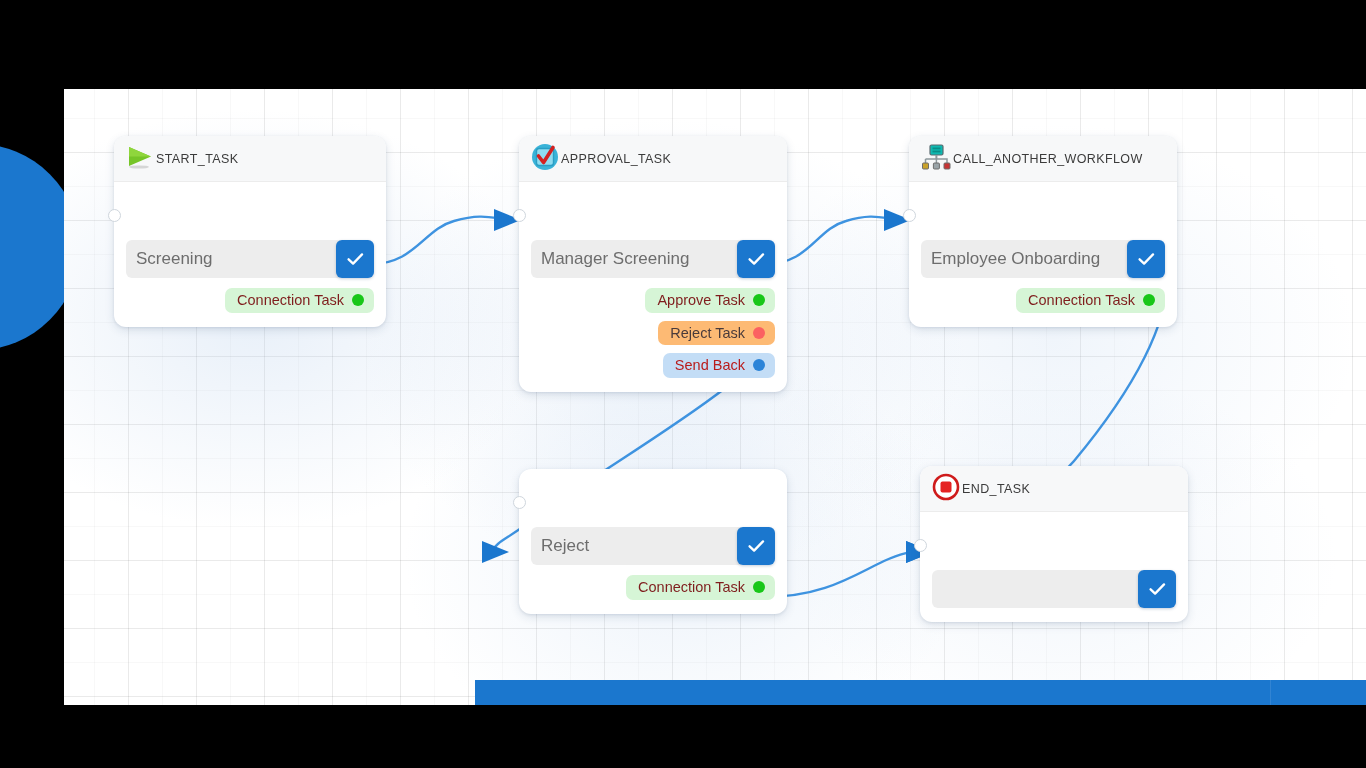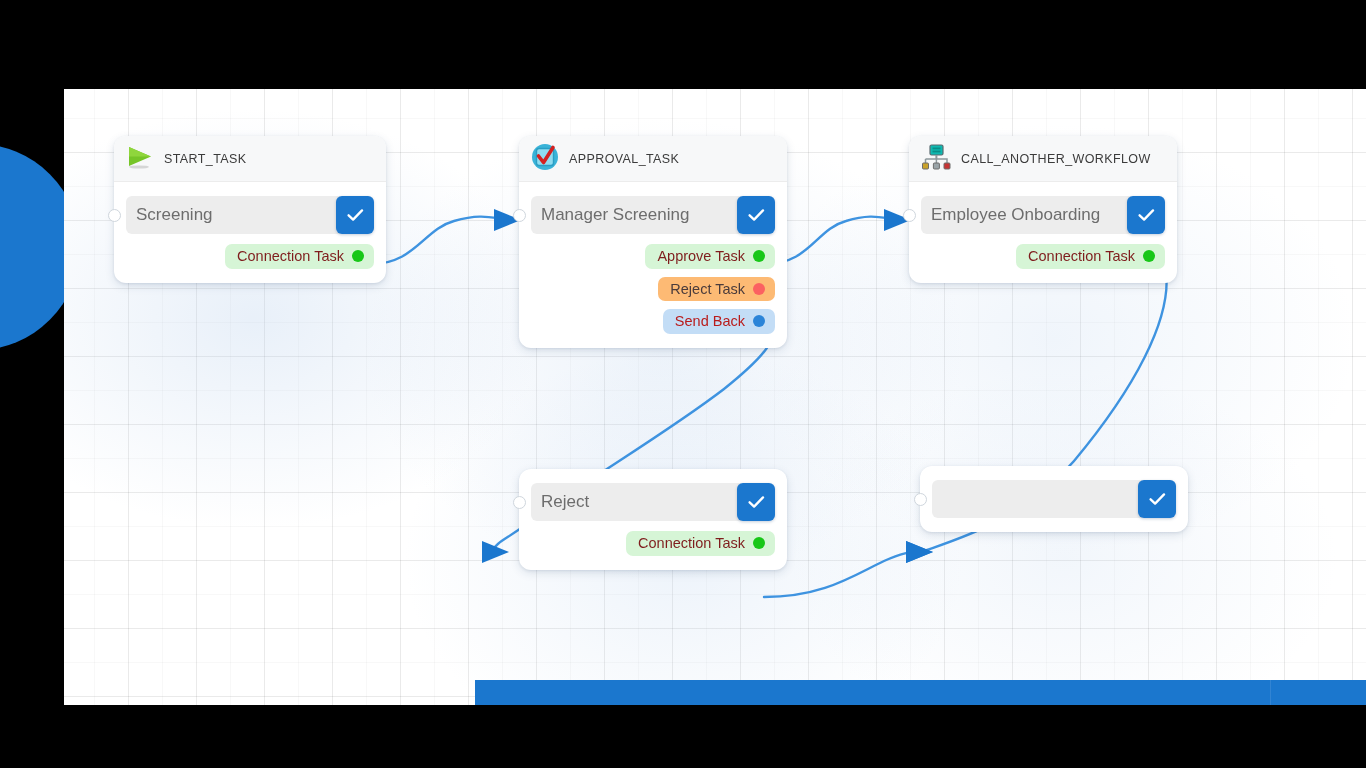--- a/index.html
+++ b/index.html
@@ -98,21 +98,21 @@
   
   .node {
     position: absolute;
     background: #ffffff;
     border-radius: 12px;
     box-shadow: 0 3px 10px rgba(30,60,100,0.13), 0 1px 3px rgba(30,60,100,0.10);
   }
   .node-header {
     display: flex;
     align-items: center;
-    gap: 10px;
+    gap: 2px;
     height: 46px;
     padding: 0 12px;
     background: #f7f8f9;
     border-radius: 12px 12px 0 0;
     border-bottom: 1px solid #ececec;
     box-sizing: border-box;
   }
   .node-title {
     font-size: 12.5px;
     letter-spacing: 0.4px;
@@ -121,20 +121,21 @@
   }
   .node-body {
     position: relative;
     padding: 14px 12px 14px 12px;
   }
 
   .field-row {
     display: flex;
     align-items: stretch;
     height: 38px;
+    margin-top: 44px;
   }
   .field-input {
     flex: 1;
     background: #ededed;
     border-radius: 6px 0 0 6px;
     display: flex;
     align-items: center;
     padding-left: 10px;
     font-size: 17px;
     color: #6d6d6d;
@@ -346,20 +347,29 @@
         <div class="badges">
           <div class="badge green">
             <span class="badge-label">Connection Task</span>
             <span class="badge-dot"></span>
           </div>
         </div>
       </div>
     </div>
 
     <div class="node" style="left:856px; top:377px; width:268px;">
+      <div class="node-header">
+        <span class="icon">
+          <svg width="28" height="28" viewBox="0 0 28 28">
+            <circle cx="14" cy="14" r="12" fill="#ffffff" stroke="#cf1b1b" stroke-width="2.6"></circle>
+            <rect x="8.5" y="8.5" width="11" height="11" rx="2" fill="#e52222"></rect>
+          </svg>
+        </span>
+        <span class="node-title">END_TASK</span>
+      </div>
       <div class="node-body">
         <div class="handle" style="left:-6.5px; top:27px;"></div>
         <div class="field-row">
           <div class="field-input" placeholder=""></div>
           <div class="field-confirm">
             <svg width="17" height="14" viewBox="0 0 17 14">
                 <path d="M1.6 7.3 L6.1 11.6 L15 2.4" stroke="#ffffff" stroke-width="2.3" fill="none" stroke-linecap="round" stroke-linejoin="round"></path>
               </svg>
           </div>
         </div>

